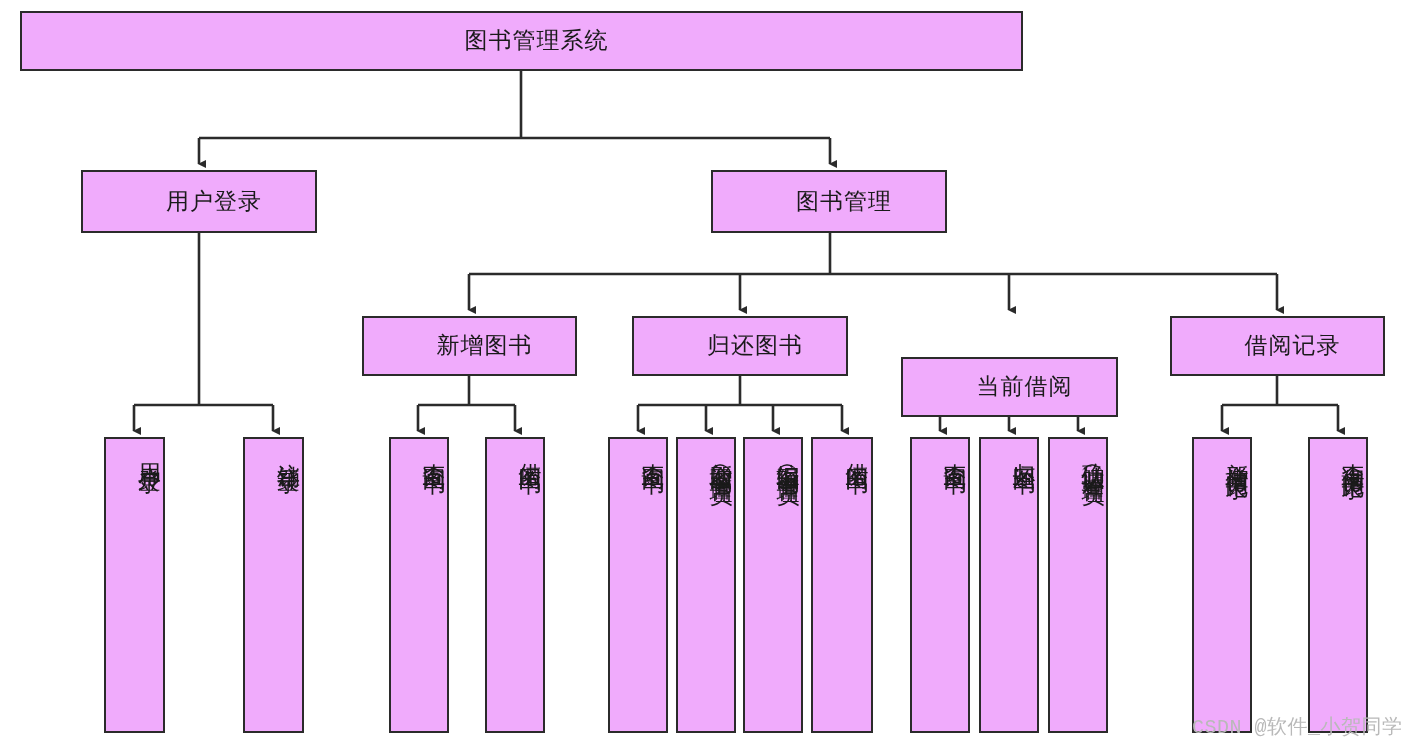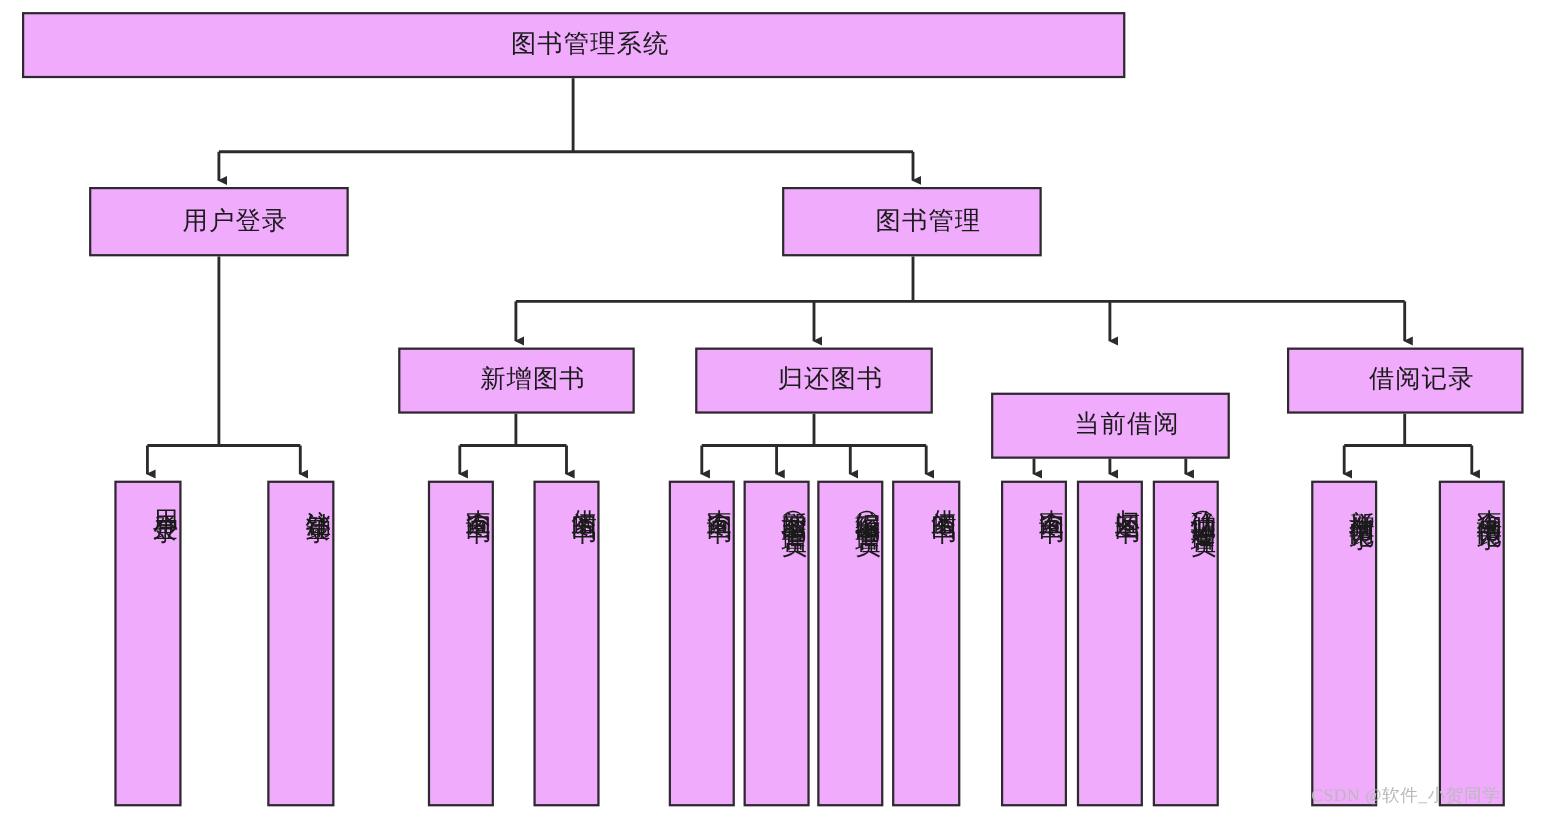--- a/index.html
+++ b/index.html
@@ -57,26 +57,26 @@
     text-orientation: upright;
     font-size: 23px;
     letter-spacing: 3px;
     line-height: 1;
     max-height: 100%;
   }
   #watermark {
     position: absolute;
     left: 1192px;
     top: 713px;
-    font-size: 16px;
+    font-size: 20px;
     color: #b9b9b9;
     letter-spacing: 0.5px;
     z-index: 5;
     white-space: nowrap;
-    font-family: Liberation Serif, serif;
+    font-family: Liberation Mono, monospace;
   }
 </style>
 </head>
 <body>
 
 <div id="diagram-root">
 
   <svg id="edges-layer" viewBox="0 0 1405 747" width="1405" height="747" xmlns="http://www.w3.org/2000/svg">
     <defs>
       <marker id="arrowhead" markerWidth="9" markerHeight="9" refX="4.5" refY="7.4" orient="auto" markerUnits="userSpaceOnUse">

